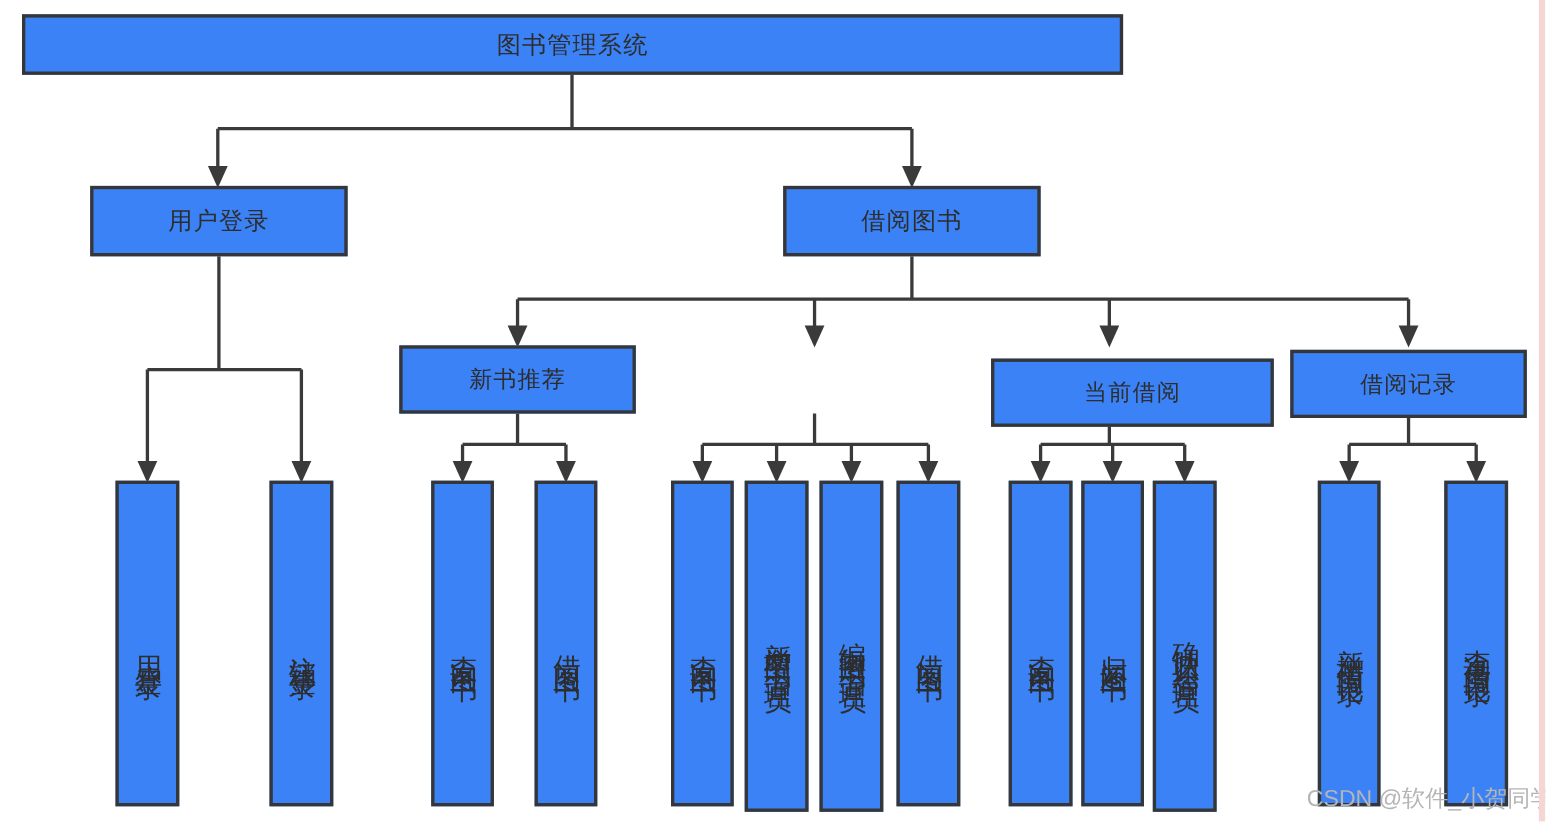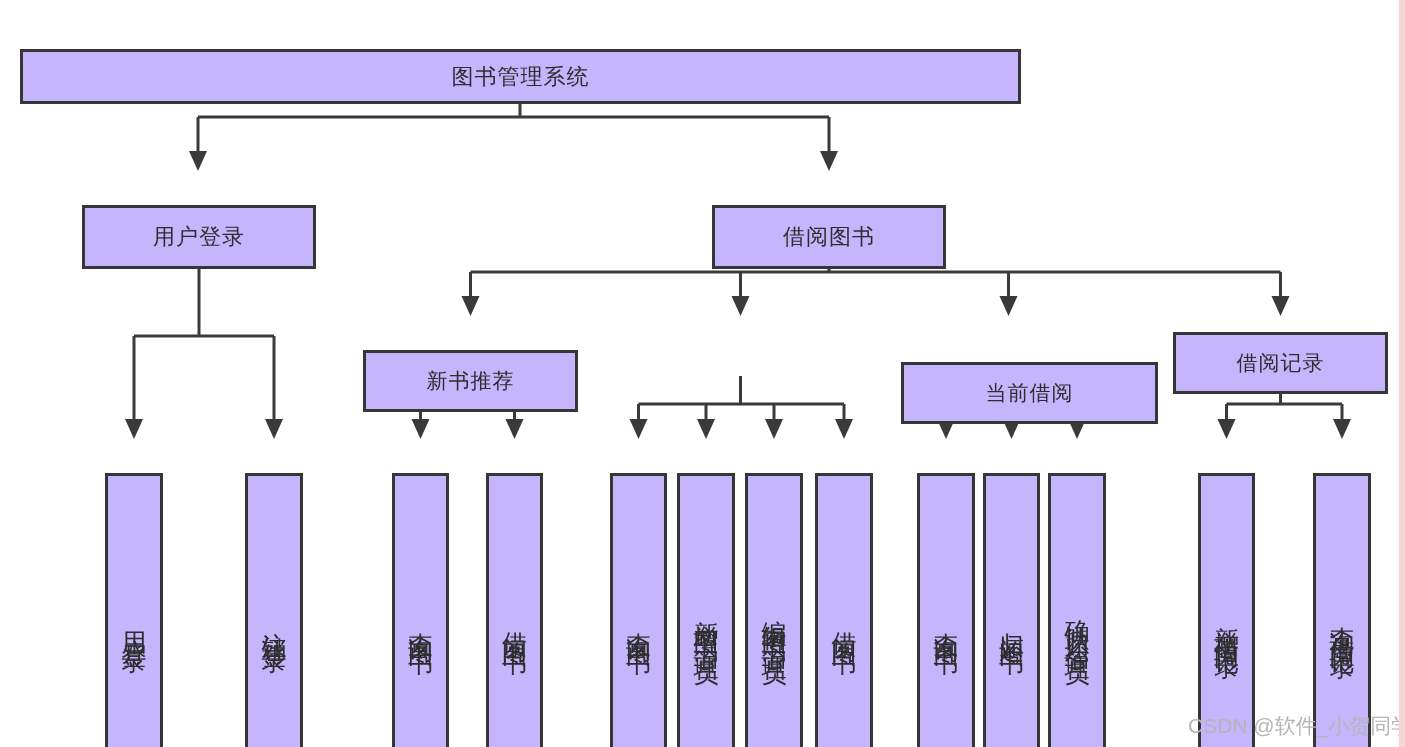--- a/index.html
+++ b/index.html
@@ -11,24 +11,23 @@
     font-family:"Liberation Sans","DejaVu Sans",sans-serif;
     color:#2d2d2d;
   }
   .connectors{position:absolute;left:0;top:0;z-index:1;}
   .ln{stroke:#3a3a3a;stroke-width:3;fill:none;}
   .ar{fill:#3a3a3a;stroke:none;}
   .box{
     position:absolute;
     box-sizing:border-box;
     border:3px solid #363636;
-    background:#c4b5fd;
+    background:#3b82f6;
     display:flex;align-items:center;justify-content:center;
     z-index:2;
-    margin-top:36px;
   }
   .hlabel{font-size:22px;letter-spacing:1px;white-space:nowrap;}
   .l3 .hlabel{font-size:21px;}
   .vlabel{
     writing-mode:vertical-rl;
     text-orientation:mixed;
     font-size:25px;
     letter-spacing:6px;
     padding-top:6px;
     line-height:1;
@@ -108,21 +107,21 @@
   <div class="box" style="left:712px;top:169px;width:234px;height:64px;">
     <span class="hlabel">借阅图书</span>
   </div>
 
   <div class="box l3" style="left:363px;top:314px;width:215px;height:62px;">
     <span class="hlabel">新书推荐</span>
   </div>
   <div class="box l3" style="left:901px;top:326px;width:257px;height:62px;text-align:center;">
     <span class="hlabel">当前借阅</span>
   </div>
-  <div class="box l3" style="left:1173px;top:296px;width:215px;height:62px;">
+  <div class="box l3" style="left:1173px;top:318px;width:215px;height:62px;">
     <span class="hlabel">借阅记录</span>
   </div>
 
   <div class="box leaf" style="left:105px;width:58px;">
     <span class="vlabel">用户登录</span>
   </div>
   <div class="box leaf" style="left:245px;width:58px;">
     <span class="vlabel">注销登录</span>
   </div>
 

